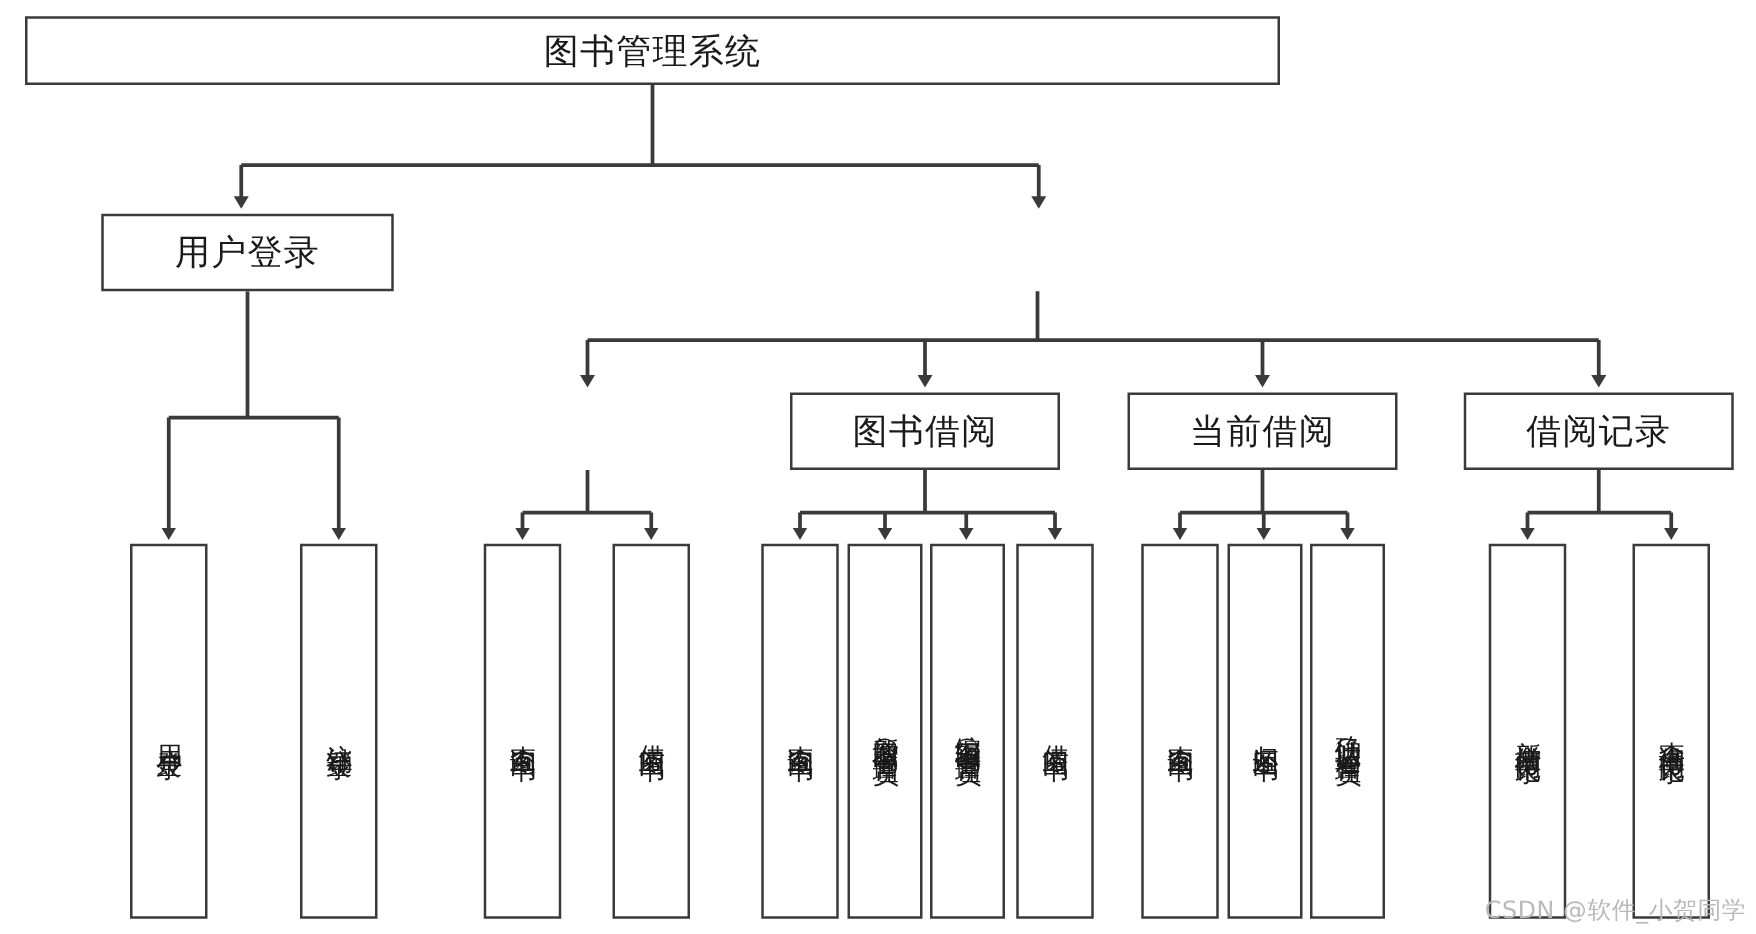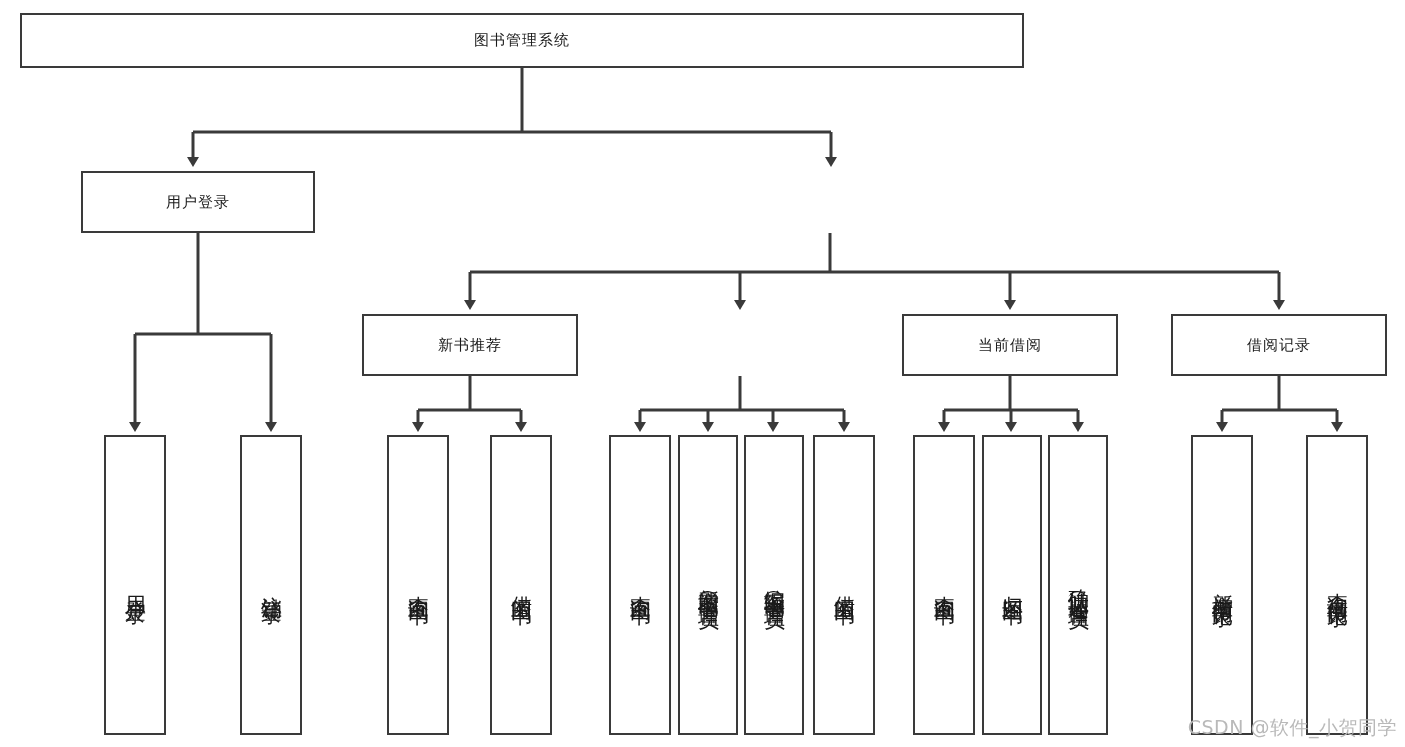--- a/index.html
+++ b/index.html
@@ -29,21 +29,21 @@
     position: absolute;
     box-sizing: border-box;
     background: #ffffff;
     border: 2px solid #3a3a3a;
     display: flex;
     align-items: center;
     justify-content: center;
     color: #1a1a1a;
   }
   .node-box.horiz {
-    font-size: 15px;
+    font-size: 28px;
     letter-spacing: 1px;
   }
   .node-box.vert {
     writing-mode: vertical-rl;
     text-orientation: upright;
     font-size: 21px;
     letter-spacing: 3px;
     line-height: 1;
     padding-top: 4px;
     padding-bottom: 4px;
@@ -125,22 +125,22 @@
   </svg>
 
   <div class="node-box horiz" style="left:20px; top:13px; width:1004px; height:55px;">
     <span class="node-label">图书管理系统</span>
   </div>
 
   <div class="node-box horiz" style="left:81px; top:171px; width:234px; height:62px;">
     <span class="node-label">用户登录</span>
   </div>
 
-  <div class="node-box horiz" style="left:362px; top:314px; width:216px; height:62px;">
-    <span class="node-label">新书推荐</span>
+  <div class="node-box horiz" style="left:632px; top:314px; width:216px; height:62px;">
+    <span class="node-label">图书借阅</span>
   </div>
   <div class="node-box horiz" style="left:1171px; top:314px; width:216px; height:62px;">
     <span class="node-label">借阅记录</span>
   </div>
   <div class="node-box horiz" style="left:902px; top:314px; width:216px; height:62px;">
     <span class="node-label">当前借阅</span>
   </div>
 
   <div class="node-box vert" style="left:104px; top:435px; width:62px; height:300px;">
     <span class="node-label">用户登录</span>

